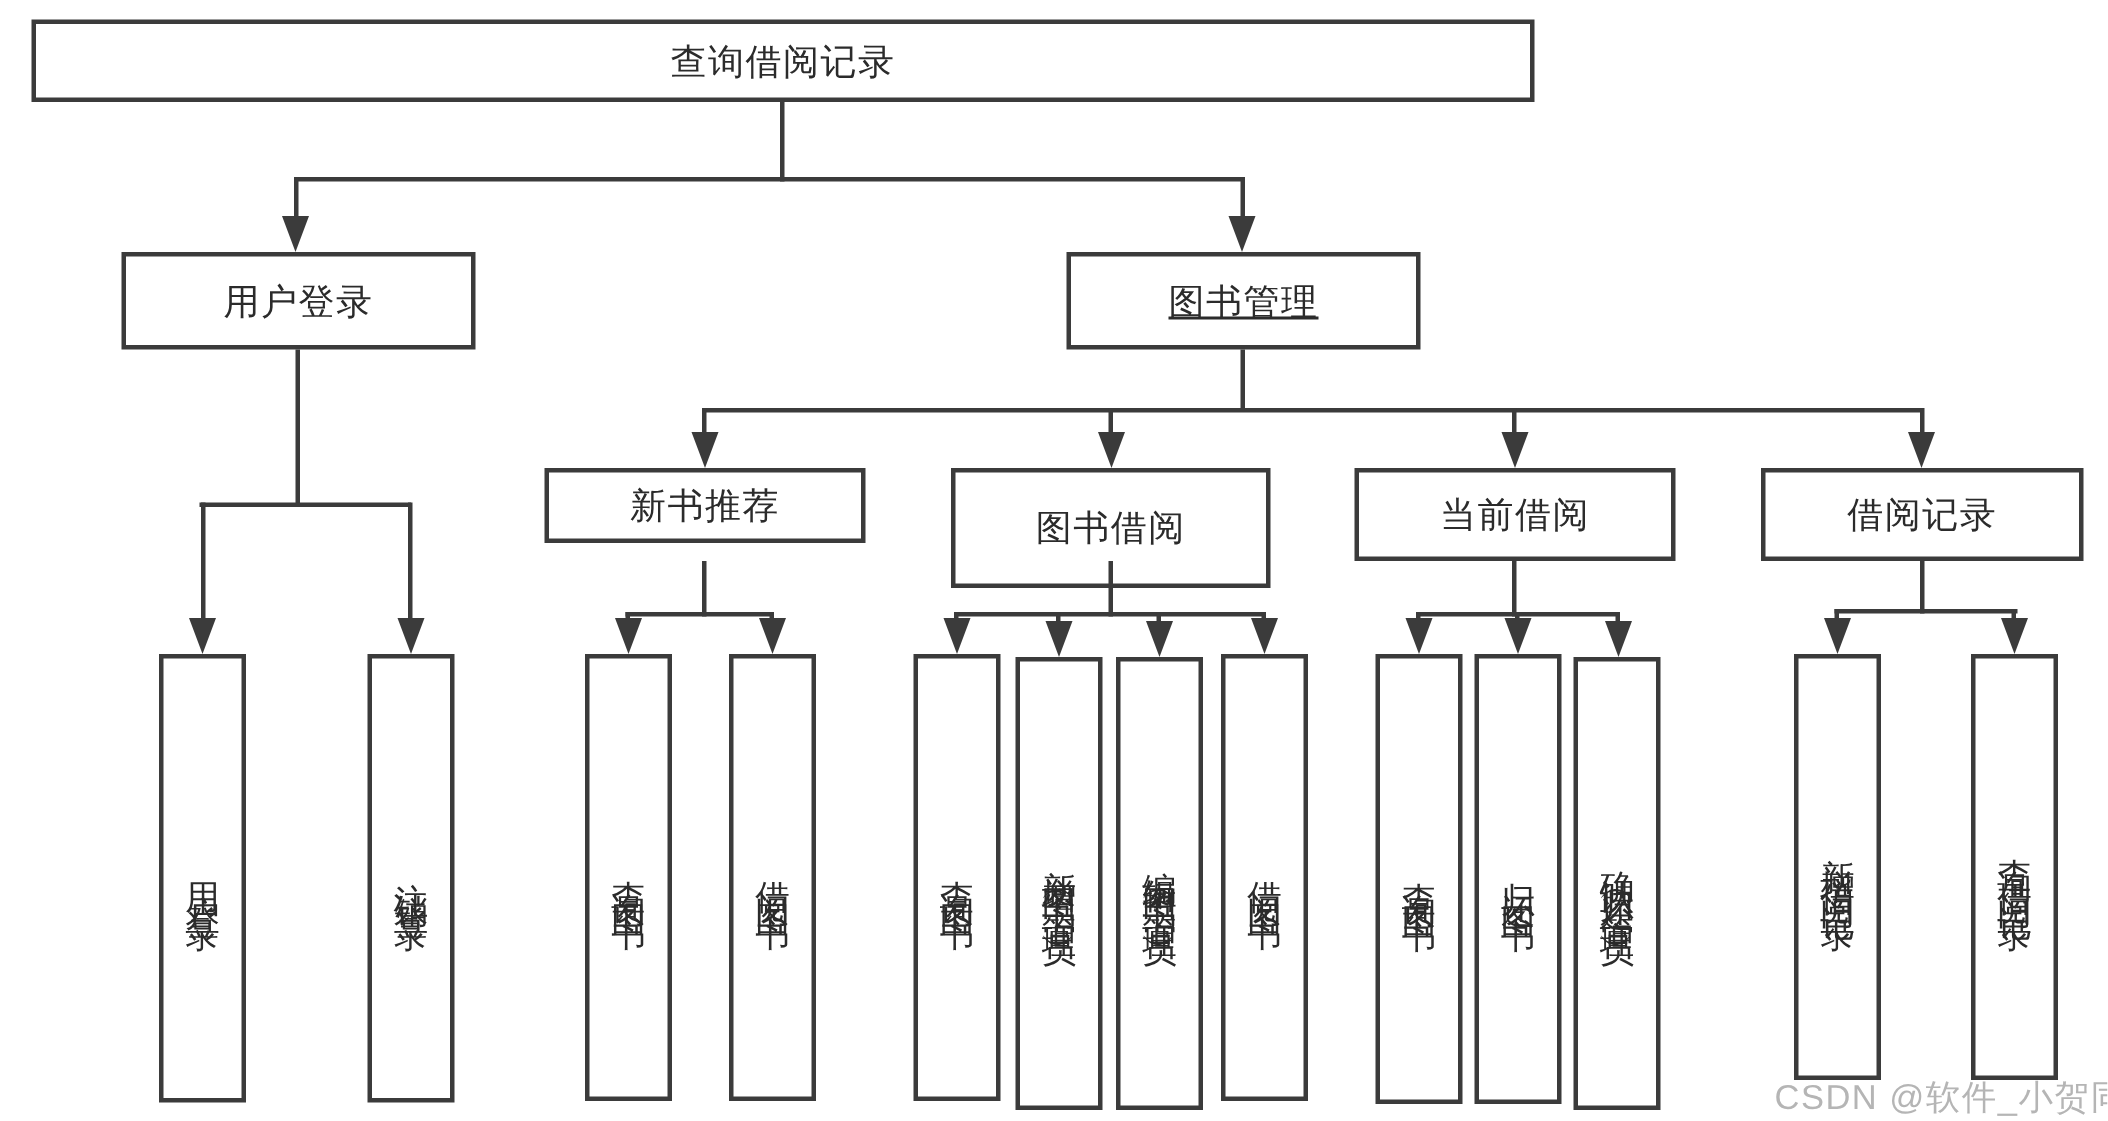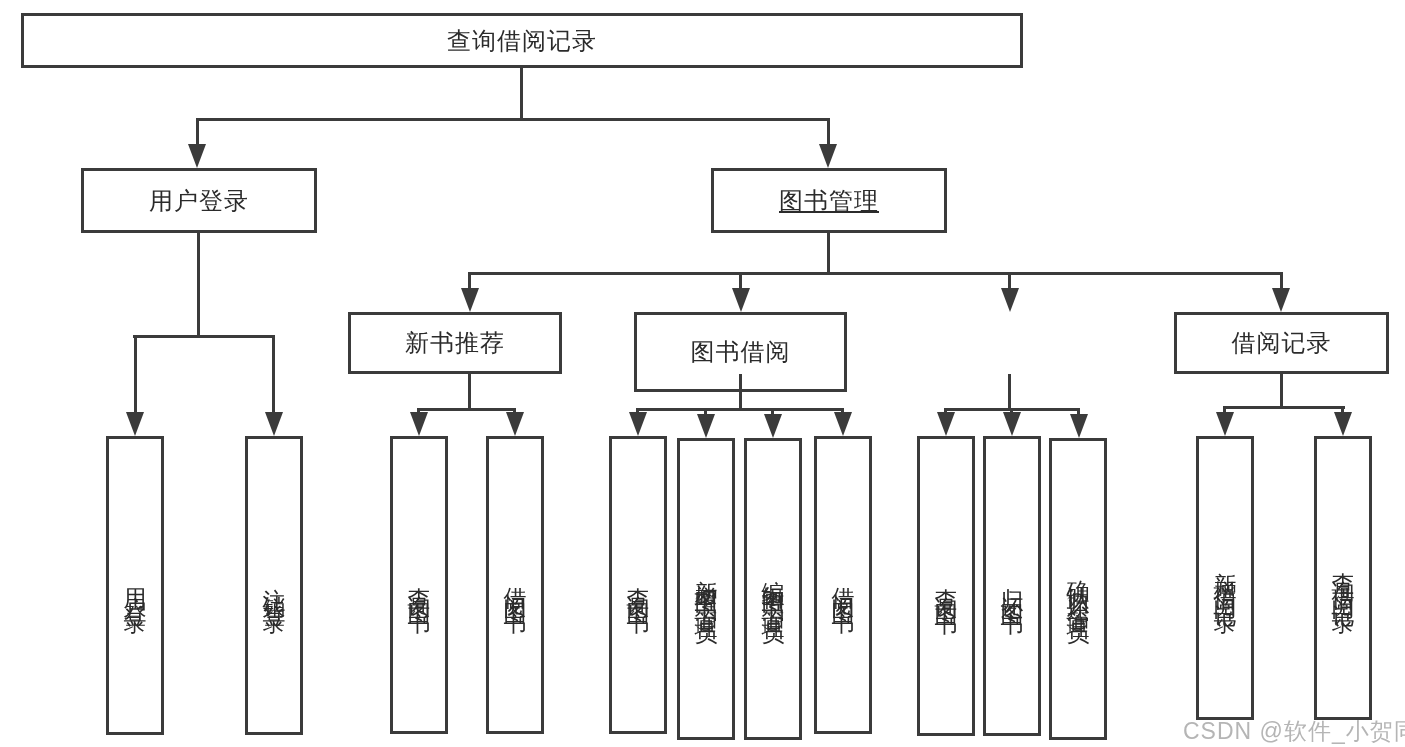--- a/index.html
+++ b/index.html
@@ -98,25 +98,28 @@
   <div class="hline" style="left:469px; top:272px; width:813px;"></div>
   <div class="vline" style="left:468px; top:272px; height:17px;"></div>
   <div class="arrow" style="left:461px; top:288px;"></div>
   <div class="vline" style="left:739px; top:272px; height:17px;"></div>
   <div class="arrow" style="left:732px; top:288px;"></div>
   <div class="vline" style="left:1008px; top:272px; height:17px;"></div>
   <div class="arrow" style="left:1001px; top:288px;"></div>
   <div class="vline" style="left:1280px; top:272px; height:17px;"></div>
   <div class="arrow" style="left:1272px; top:288px;"></div>
 
-  <div class="hbox" style="left:348px; top:312px; width:214px; height:62px;">
+  <div class="hbox" style="left:363px; top:312px; width:214px; height:50px;">
     <span>新书推荐</span>
   </div>
   <div class="hbox" style="left:634px; top:312px; width:213px; height:80px;">
     <span>图书借阅</span>
+  </div>
+  <div class="hbox" style="left:903px; top:312px; width:214px; height:62px;">
+    <span>当前借阅</span>
   </div>
   <div class="hbox" style="left:1174px; top:312px; width:215px; height:62px;">
     <span>借阅记录</span>
   </div>
 
   <div class="vline" style="left:468px; top:374px; height:37px;"></div>
   <div class="hline" style="left:417px; top:408px; width:99px;"></div>
   <div class="vline" style="left:417px; top:408px; height:7px;"></div>
   <div class="arrow" style="left:410px; top:412px;"></div>
   <div class="vline" style="left:513px; top:408px; height:7px;"></div>

